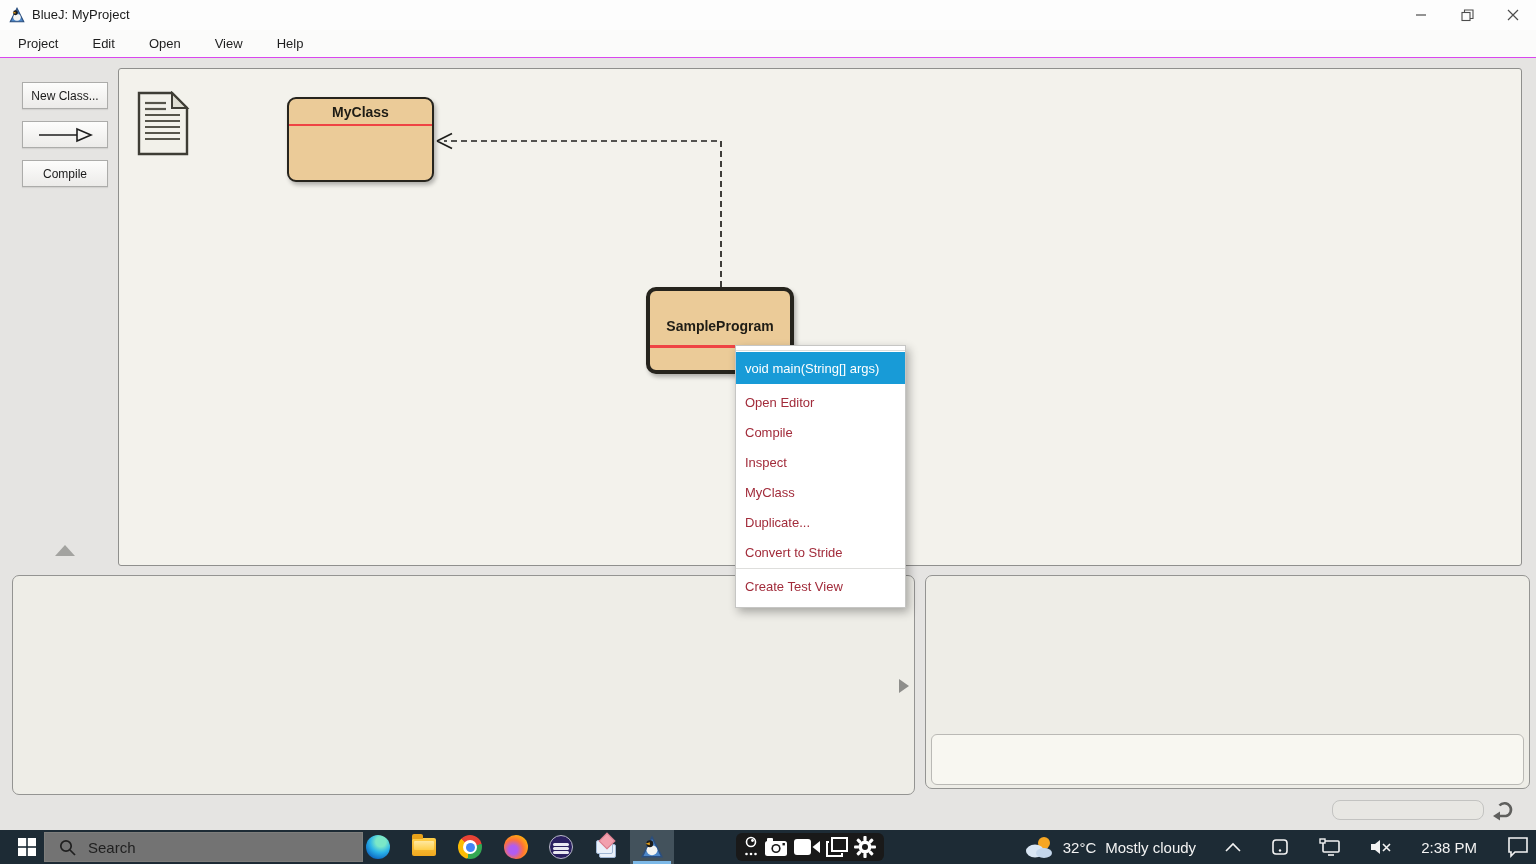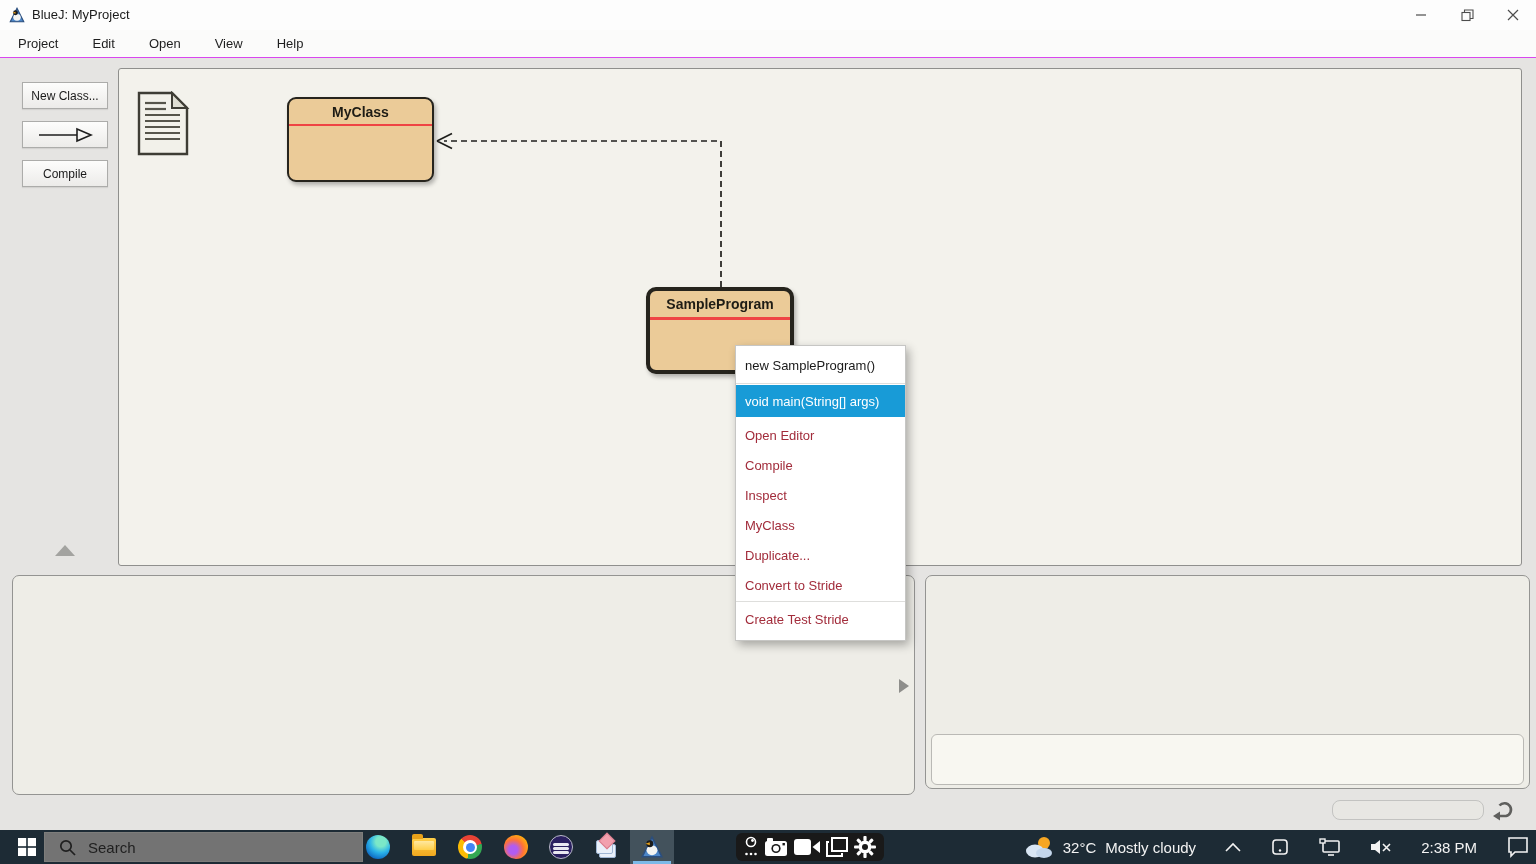--- a/index.html
+++ b/index.html
@@ -28,21 +28,21 @@
 
   
   #canvas { position:absolute; left:118px; top:68px; width:1404px; height:498px; background:#F3F2EC; border:1px solid #8F8F8D; border-radius:3px; }
   #dep-arrow { position:absolute; left:118px; top:68px; width:1404px; height:498px; pointer-events:none; }
 
   .uml-class { position:absolute; background:#EBCB98; border:2px solid #26241D; border-radius:9px; box-shadow:2px 3px 4px rgba(0,0,0,0.28); }
   .uml-class .hdr { border-bottom:2px solid #ef4444; display:flex; align-items:center; justify-content:center; font-weight:bold; font-size:14px; color:#1E1C15; }
   #class-myclass { left:287px; top:97px; width:147px; height:85px; }
   #class-myclass .hdr { height:27px; }
   #class-sample { left:646px; top:287px; width:148px; height:87px; border-width:4px; border-radius:10px; }
-  #class-sample .hdr { height:29px; border-bottom-width:3px; }
+  #class-sample .hdr { height:41px; border-bottom-width:3px;margin-top:16px; }
 
   #readme-icon { position:absolute; left:136px; top:91px; }
 
   
   #ctx-menu { position:absolute; left:735px; top:345px; width:171px; background:#FFFFFF; border:1px solid #C6C6C4; box-shadow:3px 4px 9px rgba(0,0,0,0.3); padding:3px 0 4px 0; font-size:13px; }
   .ctx-row { height:30px; display:flex; align-items:center; padding-left:9px; color:#A22C3B; }
   .ctx-row.ctor { height:33px; color:#1A1A1A; }
   .ctx-row.method-hl { height:32px; background:#189BD7; color:#FFFFFF; margin-bottom:3px; }
   .ctx-sep { height:1px; background:#DEDEDC; margin:1px 0; }
   .ctx-row.last { height:33px; }
@@ -183,31 +183,30 @@
   <div id="codepad-input"></div>
 </div>
 
 <div id="progress-field"></div>
 <svg id="reset-btn" viewBox="0 0 28 28">
   <path d="M7 19 H17 A6.5 6.5 0 1 0 10.5 8.5" fill="none" stroke="#5F5F5D" stroke-width="2.6"></path>
   <polygon points="4,19 11,14.4 11,23.6" fill="#5F5F5D"></polygon>
 </svg>
 
 <div id="ctx-menu">
-  <div class="ctx-row ctor">new SampleProgram()</div>
   <div class="ctx-sep"></div>
   <div class="ctx-row method-hl">void main(String[] args)</div>
   <div class="ctx-row">Open Editor</div>
   <div class="ctx-row">Compile</div>
   <div class="ctx-row">Inspect</div>
   <div class="ctx-row">MyClass</div>
   <div class="ctx-row">Duplicate...</div>
   <div class="ctx-row">Convert to Stride</div>
   <div class="ctx-sep"></div>
-  <div class="ctx-row last">Create Test Stride</div>
+  <div class="ctx-row last">Create Test View</div>
 </div>
 
 <div id="taskbar"></div>
 
 <div id="start-btn">
   <svg width="18" height="18" viewBox="0 0 18 18">
     <rect x="0" y="0" width="8.2" height="8.2" fill="#FFFFFF"></rect>
       <rect x="9.8" y="0" width="8.2" height="8.2" fill="#FFFFFF"></rect>
     <rect x="0" y="9.8" width="8.2" height="8.2" fill="#FFFFFF"></rect>
       <rect x="9.8" y="9.8" width="8.2" height="8.2" fill="#FFFFFF"></rect>

